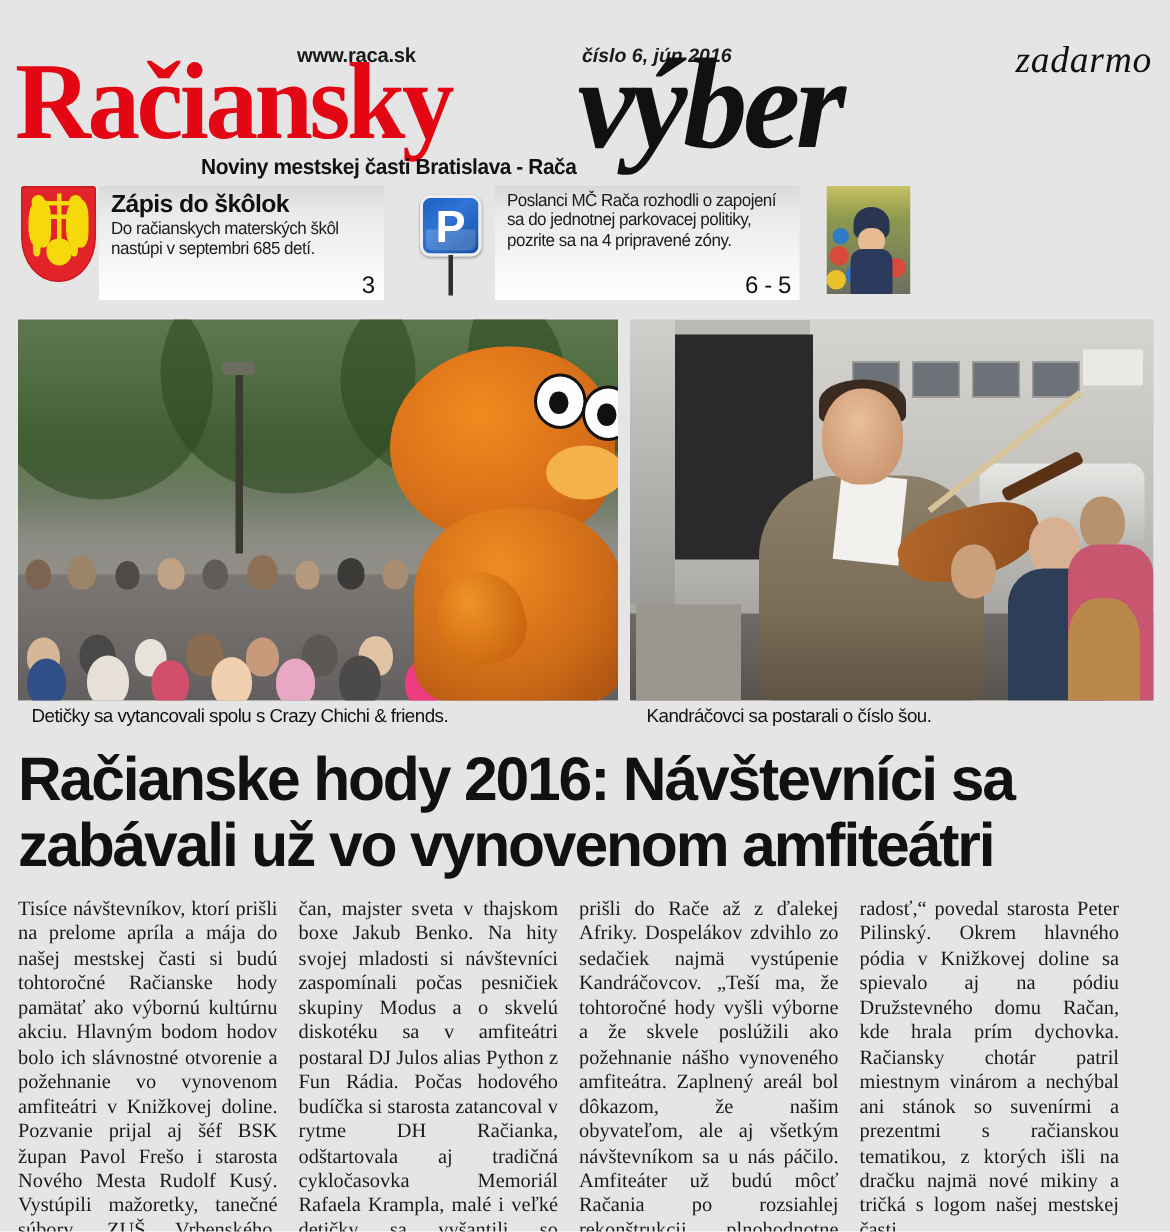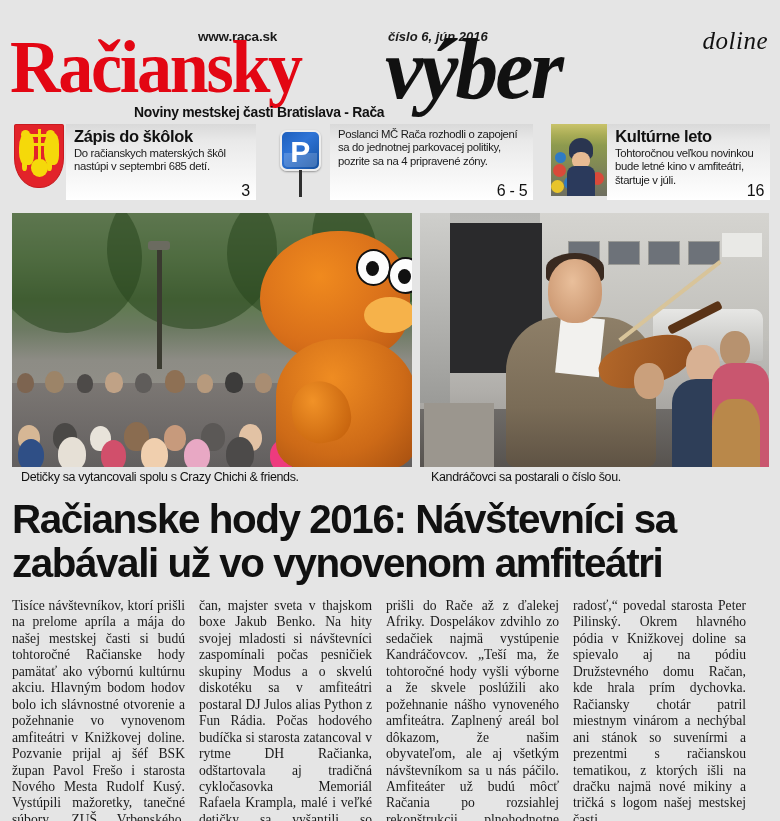--- a/index.html
+++ b/index.html
@@ -424,21 +424,21 @@
 </style>
 </head>
 <body>
 
 <div class="page">
 
   <div class="masthead">
     <div class="mh-toprow">
       <div class="mh-web">www.raca.sk</div>
       <div class="mh-issue">číslo 6, jún 2016</div>
-      <div class="mh-free">doline</div>
+      <div class="mh-free">zadarmo</div>
     </div>
     <div class="mh-title-red">Račiansky</div>
     <div class="mh-title-black">výber</div>
     <div class="mh-subtitle">Noviny mestskej časti Bratislava - Rača</div>
   </div>
 
   <div class="teasers">
 
     <div class="teaser teaser-1">
       <div class="teaser-thumb">
@@ -482,25 +482,20 @@
           <div class="kid-ball" style="left:2px;top:40px;width:13px;height:13px;background:#d94a3a;"></div>
           <div class="kid-ball" style="left:13px;top:52px;width:14px;height:14px;background:#2f7bc4;"></div>
           <div class="kid-ball" style="left:0px;top:56px;width:13px;height:13px;background:#e8c42a;"></div>
           <div class="kid-ball" style="left:26px;top:58px;width:14px;height:14px;background:#3da04c;"></div>
           <div class="kid-ball" style="left:40px;top:48px;width:13px;height:13px;background:#d94a3a;"></div>
           <div class="kid-ball" style="left:4px;top:28px;width:11px;height:11px;background:#2f7bc4;"></div>
           <div style="position:absolute;left:18px;top:14px;width:24px;height:22px;background:#2a3550;border-radius:50% 50% 30% 30%;"></div>
           <div style="position:absolute;left:21px;top:28px;width:18px;height:17px;background:#e8bb93;border-radius:46%;"></div>
           <div style="position:absolute;left:16px;top:42px;width:28px;height:30px;background:#2b3a5c;border-radius:8px 8px 0 0;"></div>
         </div>
-      </div>
-      <div class="teaser-body">
-        <div class="teaser-head">Kultúrne leto</div>
-        <div class="teaser-text">Tohtoročnou veľkou novinkou bude letné kino v amfiteátri, štartuje v júli.</div>
-        <div class="teaser-page">16</div>
       </div>
     </div>
   </div>
 
   <div class="photos">
 
     <div class="photo photo-left">
       <div class="pl-sky"></div>
       <div class="pl-tree" style="left:-20px;top:-30px;width:150px;height:150px;"></div>
       <div class="pl-tree" style="left:95px;top:-44px;width:170px;height:160px;"></div>

